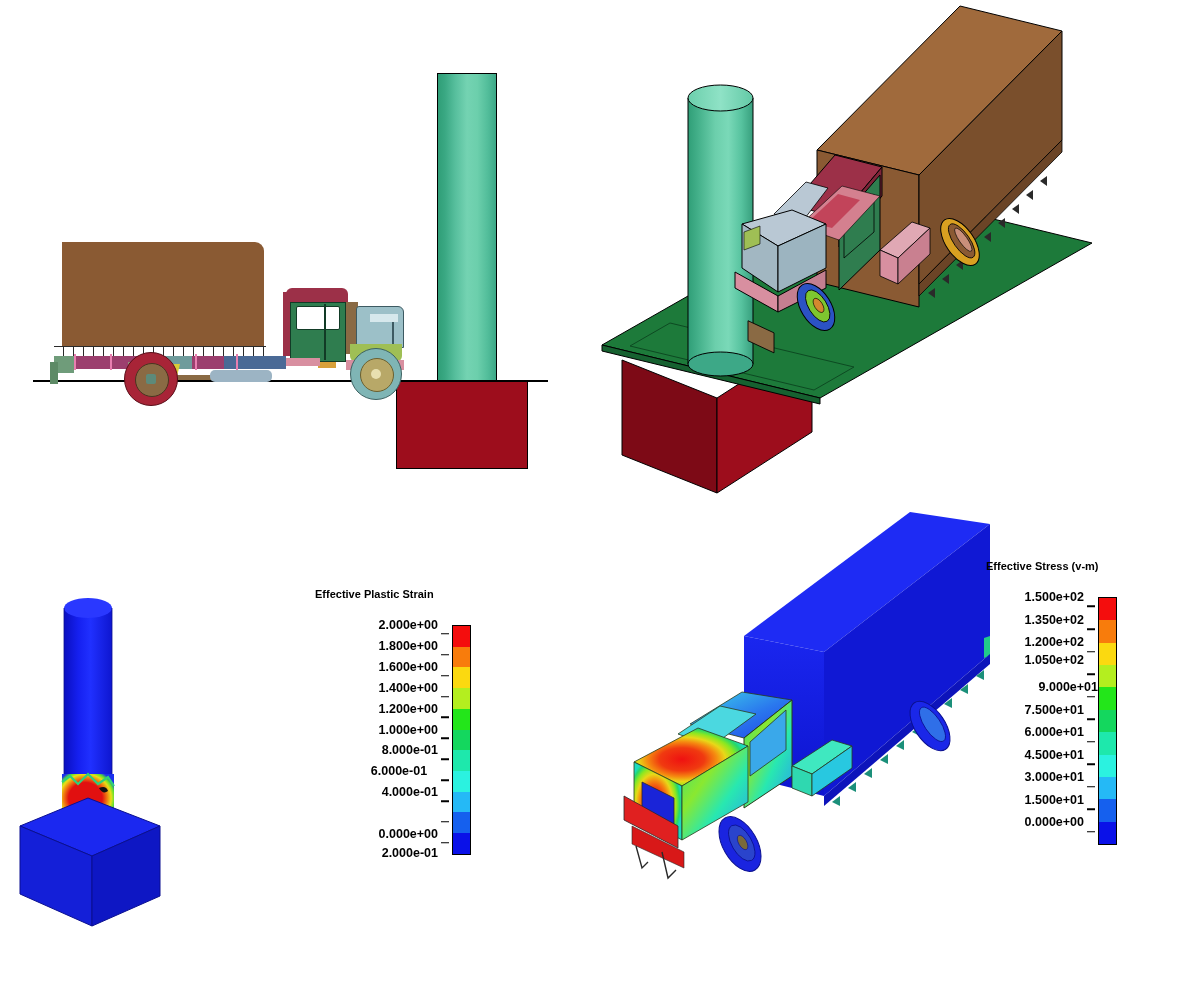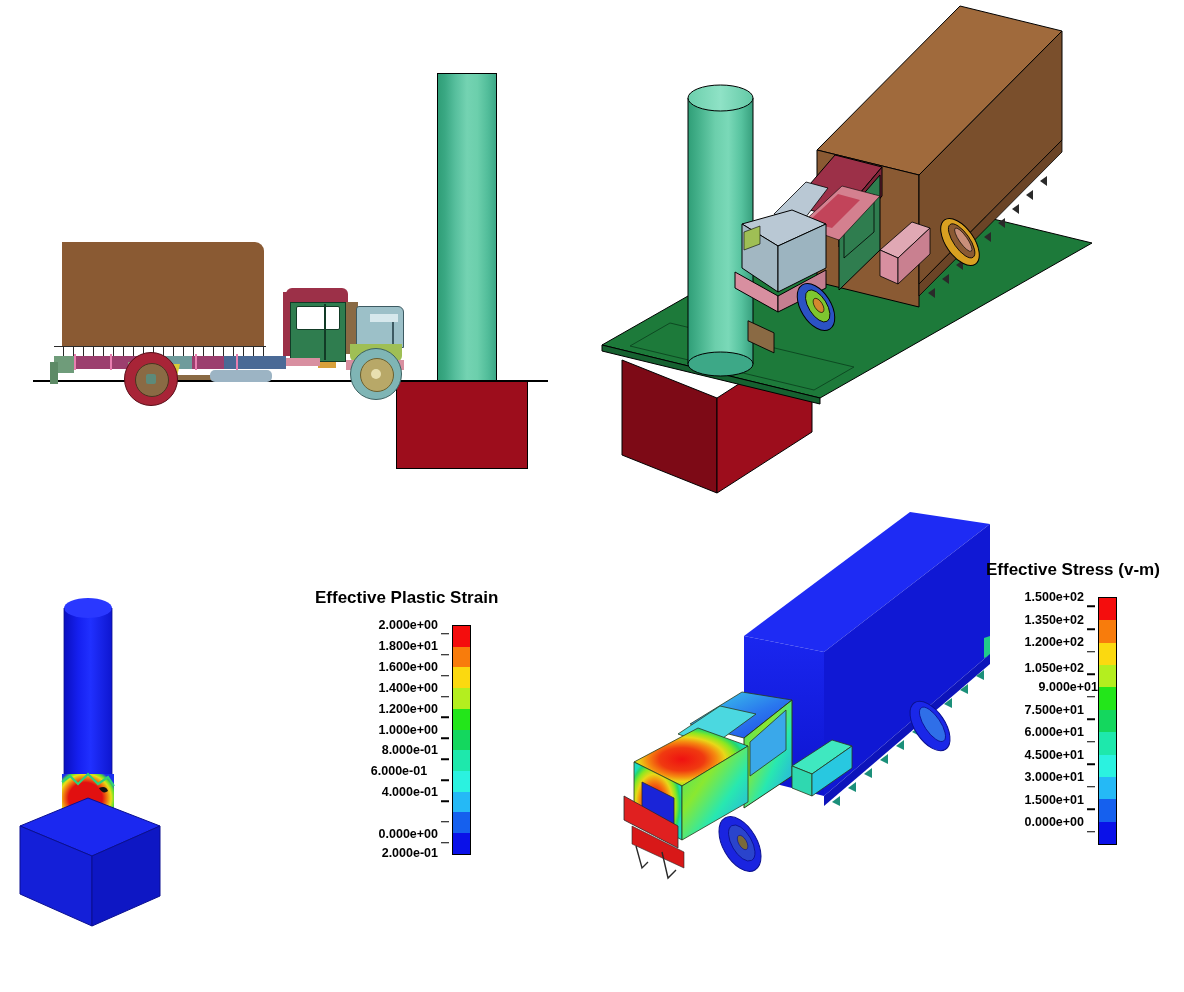--- a/index.html
+++ b/index.html
@@ -1,21 +1,21 @@
 <!DOCTYPE html>
 <html><head>
 <meta charset="utf-8">
 <style>
   html,body{margin:0;padding:0;background:#ffffff;}
   body{width:1184px;height:992px;position:relative;overflow:hidden;
        font-family:"Liberation Sans",sans-serif;}
   .panel{position:absolute;}
 
   
-  .cb-title{position:absolute;font-size:17px;font-weight:bold;color:#000;white-space:nowrap;}
+  .cb-title{position:absolute;font-size:11px;font-weight:bold;color:#000;white-space:nowrap;}
   .cb-wrap{position:absolute;}
   .cb-bar{position:absolute;border:1px solid #000;box-sizing:border-box;}
   .cb-band{width:100%;}
   .cb-label{position:absolute;font-size:12.5px;font-weight:bold;color:#000;
             white-space:nowrap;text-align:right;transform:translateY(-50%);}
   .cb-tick{position:absolute;height:1.5px;background:#000;transform:translateY(-50%);}
 
   
   #view-side{left:0;top:0;width:592px;height:496px;}
   .ground-line{position:absolute;background:#000;height:1.5px;}
@@ -264,21 +264,21 @@
         <div class="cb-band" style="height: 9.09091%; background: rgb(20, 215, 94);"></div>
         <div class="cb-band" style="height: 9.09091%; background: rgb(30, 232, 172);"></div>
         <div class="cb-band" style="height: 9.09091%; background: rgb(43, 242, 224);"></div>
         <div class="cb-band" style="height: 9.09091%; background: rgb(37, 185, 246);"></div>
         <div class="cb-band" style="height: 9.09091%; background: rgb(21, 96, 238);"></div>
         <div class="cb-band" style="height: 9.09091%; background: rgb(10, 17, 232);"></div>
       </div>
     <div id="labels-strain">
         <div class="cb-label" style="left: 360px; width: 78px; top: 129px;">2.000e+00</div>
         <div class="cb-tick" style="left: 441px; width: 8px; top: 137.782px;"></div>
-        <div class="cb-label" style="left: 360px; width: 78px; top: 149.909px;">1.800e+01</div>
+        <div class="cb-label" style="left: 360px; width: 78px; top: 149.909px;">1.800e+00</div>
         <div class="cb-tick" style="left: 441px; width: 8px; top: 158.691px;"></div>
         <div class="cb-label" style="left: 360px; width: 78px; top: 170.818px;">1.600e+00</div>
         <div class="cb-tick" style="left: 441px; width: 8px; top: 179.6px;"></div>
         <div class="cb-label" style="left: 360px; width: 78px; top: 191.727px;">1.400e+00</div>
         <div class="cb-tick" style="left: 441px; width: 8px; top: 200.509px;"></div>
         <div class="cb-label" style="left: 360px; width: 78px; top: 212.636px;">1.200e+00</div>
         <div class="cb-tick" style="left: 441px; width: 8px; top: 221.418px;"></div>
         <div class="cb-label" style="left: 360px; width: 78px; top: 233.545px;">1.000e+00</div>
         <div class="cb-tick" style="left: 441px; width: 8px; top: 242.327px;"></div>
         <div class="cb-label" style="left: 360px; width: 78px; top: 254.455px;">8.000e-01</div>
@@ -394,21 +394,21 @@
         <div class="cb-band" style="height: 9.09091%; background: rgb(21, 96, 238);"></div>
         <div class="cb-band" style="height: 9.09091%; background: rgb(10, 17, 232);"></div>
       </div>
     <div id="labels-stress">
         <div class="cb-label" style="left: 414px; width: 78px; top: 101px;">1.500e+02</div>
         <div class="cb-tick" style="left: 495px; width: 8px; top: 110.469px;"></div>
         <div class="cb-label" style="left: 414px; width: 78px; top: 123.545px;">1.350e+02</div>
         <div class="cb-tick" style="left: 495px; width: 8px; top: 133.015px;"></div>
         <div class="cb-label" style="left: 414px; width: 78px; top: 146.091px;">1.200e+02</div>
         <div class="cb-tick" style="left: 495px; width: 8px; top: 155.56px;"></div>
-        <div class="cb-label" style="left: 414px; width: 78px; top: 172px;">1.050e+02</div>
+        <div class="cb-label" style="left: 414px; width: 78px; top: 164px;">1.050e+02</div>
         <div class="cb-tick" style="left: 495px; width: 8px; top: 178.105px;"></div>
         <div class="cb-label" style="left: 428px; width: 78px; top: 191.182px;">9.000e+01</div>
         <div class="cb-tick" style="left: 495px; width: 8px; top: 200.651px;"></div>
         <div class="cb-label" style="left: 414px; width: 78px; top: 213.727px;">7.500e+01</div>
         <div class="cb-tick" style="left: 495px; width: 8px; top: 223.196px;"></div>
         <div class="cb-label" style="left: 414px; width: 78px; top: 236.273px;">6.000e+01</div>
         <div class="cb-tick" style="left: 495px; width: 8px; top: 245.742px;"></div>
         <div class="cb-label" style="left: 414px; width: 78px; top: 258.818px;">4.500e+01</div>
         <div class="cb-tick" style="left: 495px; width: 8px; top: 268.287px;"></div>
         <div class="cb-label" style="left: 414px; width: 78px; top: 281.364px;">3.000e+01</div>

